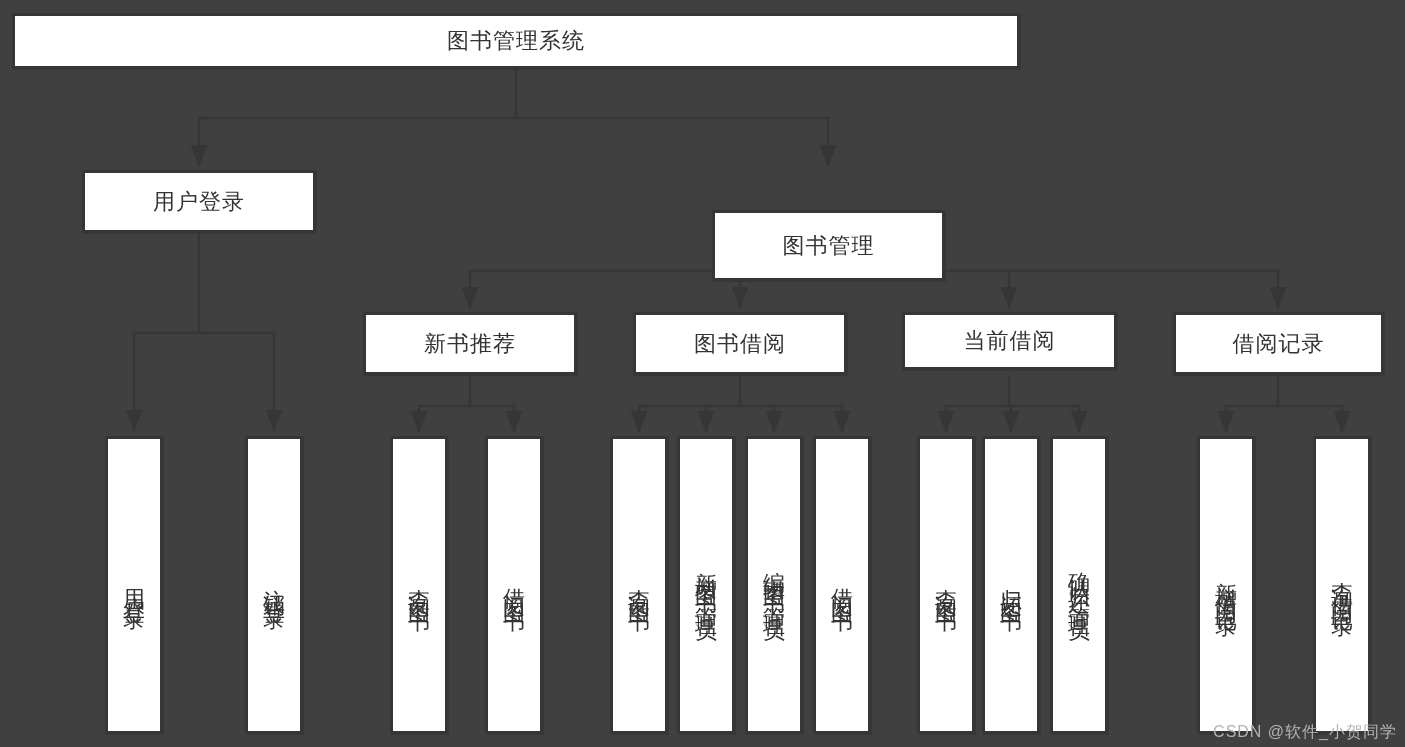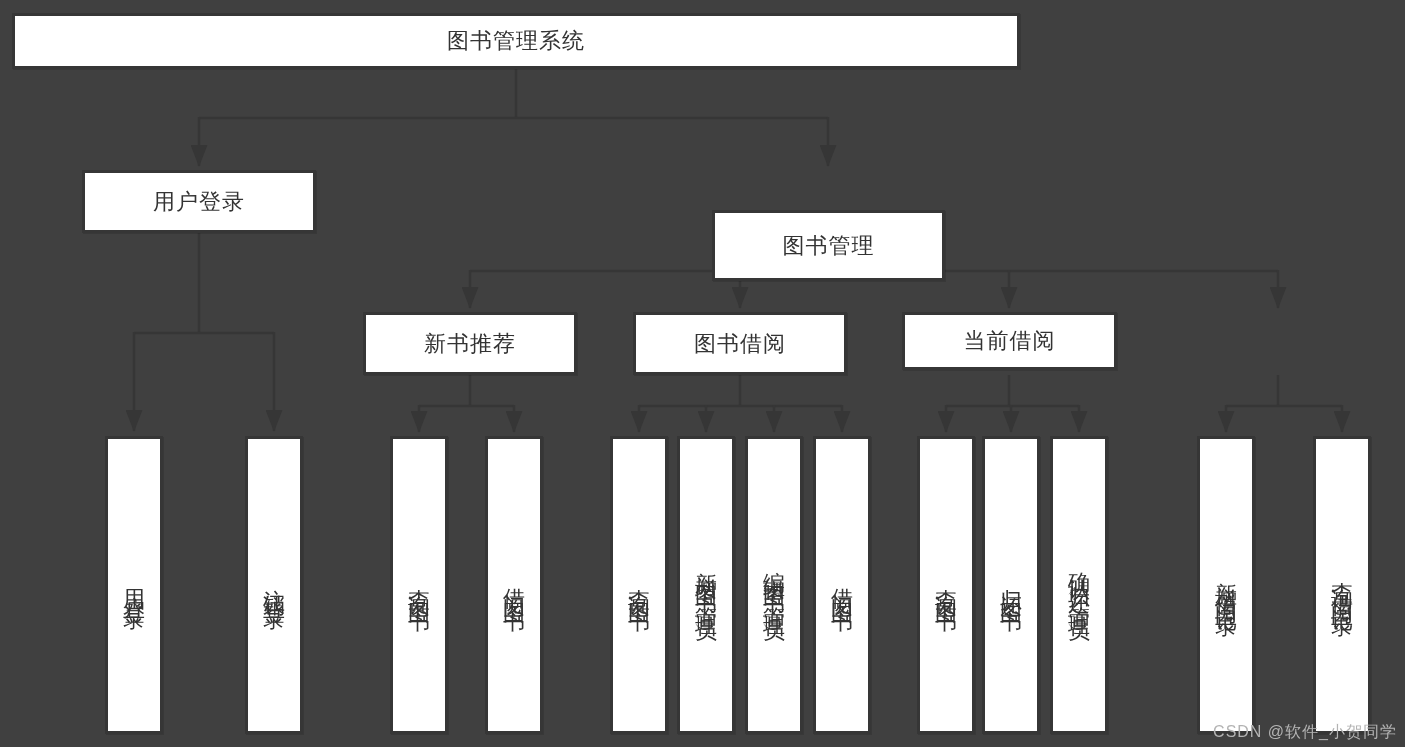--- a/index.html
+++ b/index.html
@@ -112,20 +112,21 @@
   </svg>
 
   <div class="node h" style="left:12px; top:13px; width:1008px; height:56px;">图书管理系统</div>
 
   <div class="node h" style="left:82px; top:170px; width:234px; height:63px;">用户登录</div>
   <div class="node h" style="left:712px; top:170px; width:233px; height:71px;margin-top:40px;">图书管理</div>
 
   <div class="node h" style="left:633px; top:312px; width:214px; height:63px;">图书借阅</div>
   <div class="node h" style="left:363px; top:312px; width:214px; height:63px;">新书推荐</div>
   <div class="node h" style="left:902px; top:312px; width:215px; height:58px;">当前借阅</div>
+  <div class="node h" style="left:1173px; top:312px; width:211px; height:63px;">借阅记录</div>
 
   <div class="node v" style="left:105px; top:436px; width:58px; height:298px;">用户登录</div>
   <div class="node v" style="left:245px; top:436px; width:58px; height:298px;">注销登录</div>
 
   <div class="node v" style="left:390px; top:436px; width:58px; height:298px;">查询图书</div>
   <div class="node v" style="left:485px; top:436px; width:58px; height:298px;">借阅图书</div>
 
   <div class="node v" style="left:610px; top:436px; width:58px; height:298px;">查询图书</div>
   <div class="node v" style="left:677px; top:436px; width:58px; height:298px;">新增图书（管理员）</div>
   <div class="node v" style="left:745px; top:436px; width:58px; height:298px;">编辑图书（管理员）</div>

